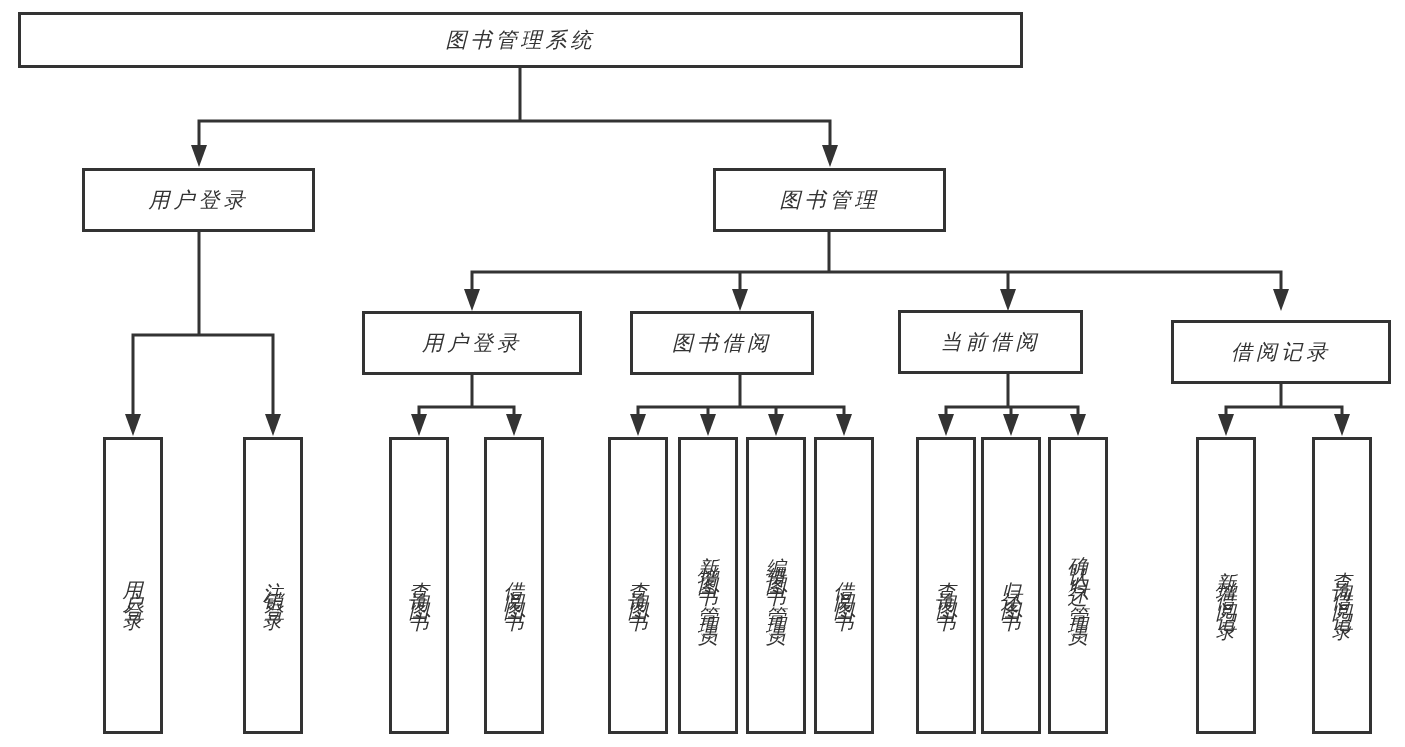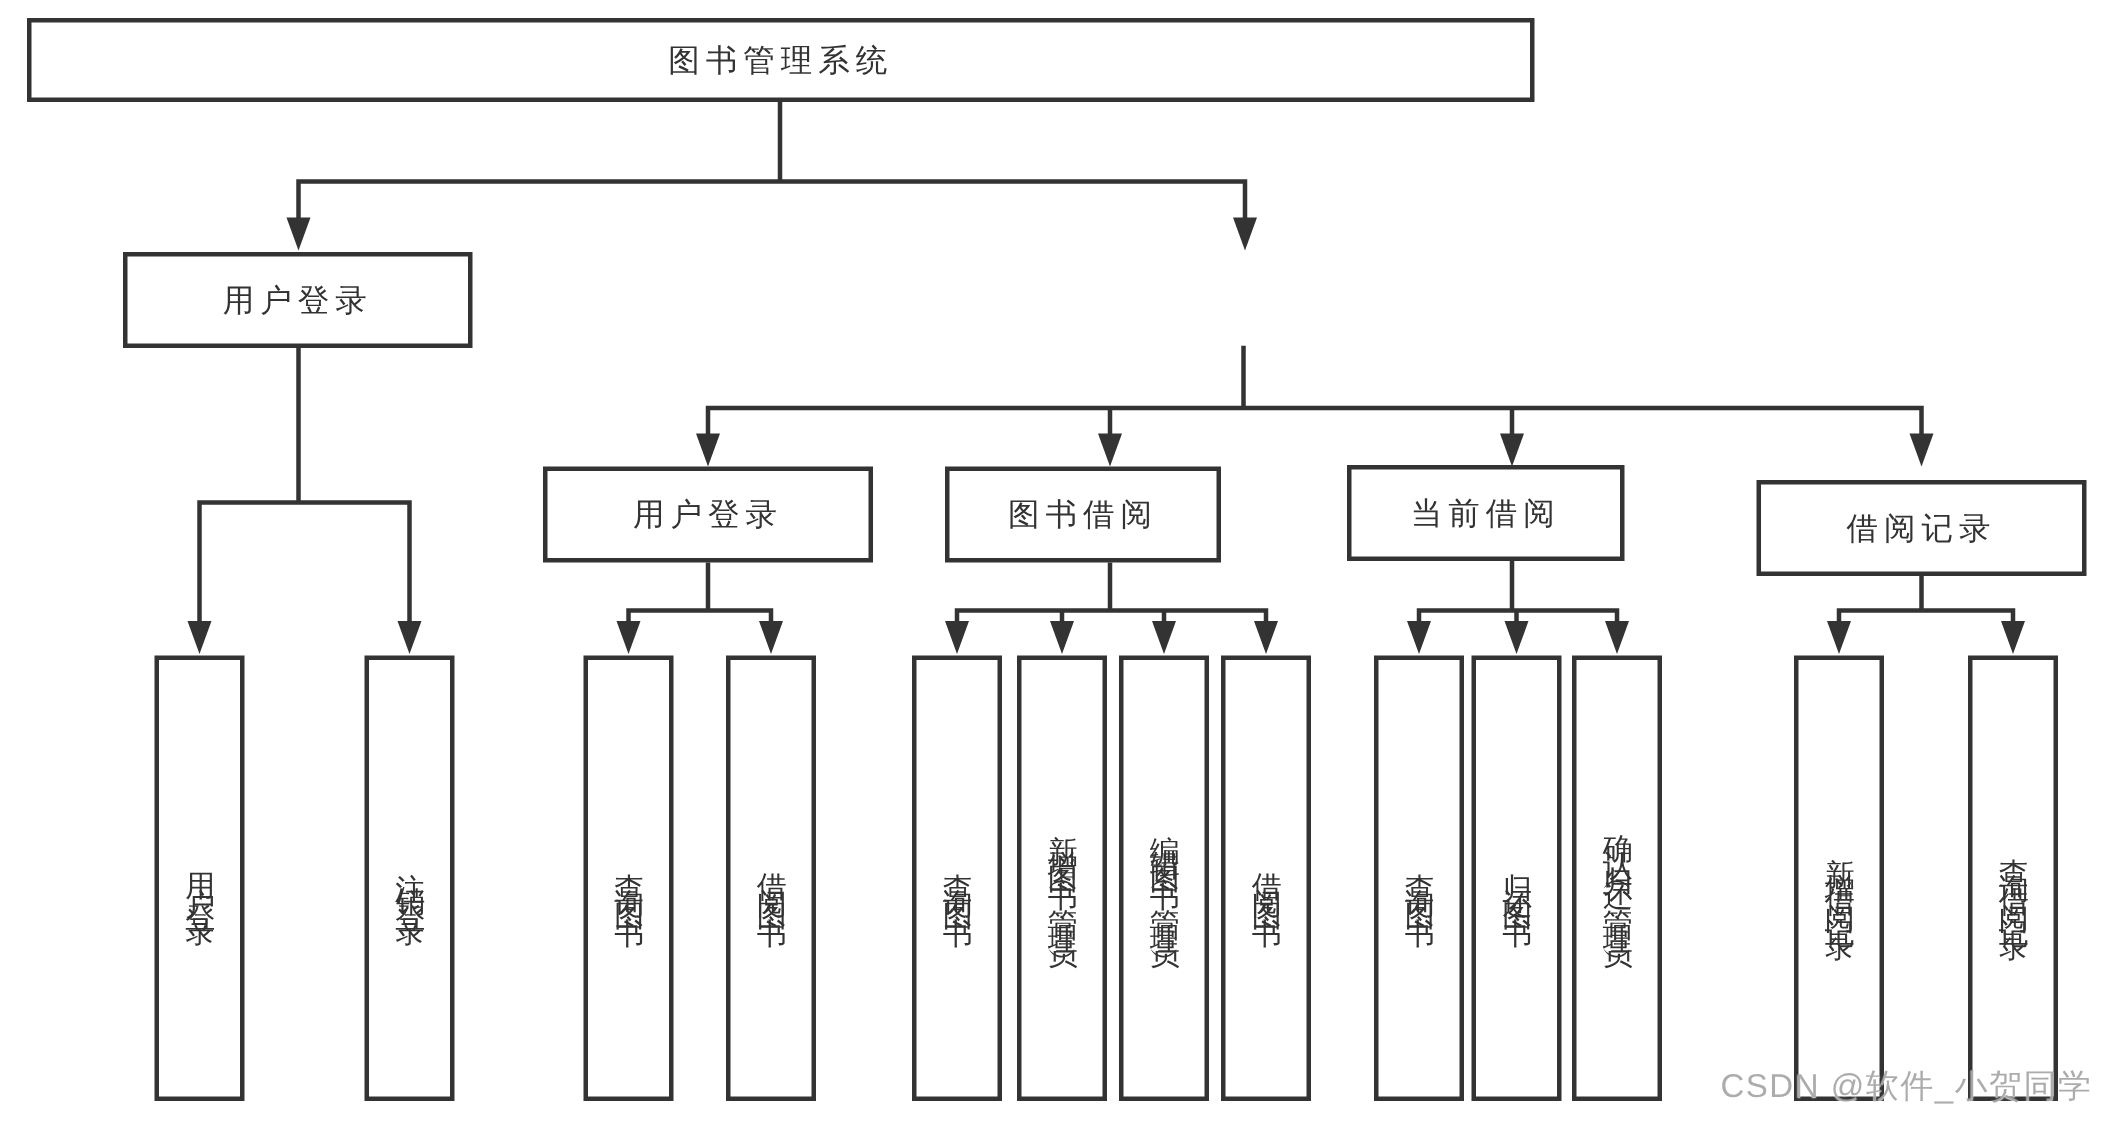--- a/index.html
+++ b/index.html
@@ -27,20 +27,21 @@
   .node {
     position: absolute;
     box-sizing: border-box;
     border: 3px solid #333333;
     background: #ffffff;
     color: #333333;
     display: flex;
     align-items: center;
     justify-content: center;
     text-align: right;
+    font-style: italic;
   }
   .node.h {
     font-size: 21px;
     letter-spacing: 4px;
     white-space: nowrap;
   }
   .node.v {
     writing-mode: vertical-rl;
     text-orientation: mixed;
     font-size: 20px;
@@ -103,20 +104,23 @@
     </g>
   </svg>
 
   <div class="node h" style="left:18px;top:12px;width:1005px;height:56px">
     <span>图书管理系统</span>
   </div>
 
   <div class="node h" style="left:82px;top:168px;width:233px;height:64px">
     <span>用户登录</span>
   </div>
+  <div class="node h" style="left:713px;top:168px;width:233px;height:64px">
+    <span>图书管理</span>
+  </div>
 
   <div class="node h" style="left:362px;top:311px;width:220px;height:64px">
     <span>用户登录</span>
   </div>
   <div class="node h" style="left:630px;top:311px;width:184px;height:64px">
     <span>图书借阅</span>
   </div>
   <div class="node h" style="left:898px;top:310px;width:185px;height:64px">
     <span>当前借阅</span>
   </div>
@@ -161,15 +165,14 @@
     <span>确认归还（管理员）</span>
   </div>
 
   <div class="node v" style="left:1196px;top:437px;width:60px;height:297px">
     <span>新增借阅记录</span>
   </div>
   <div class="node v" style="left:1312px;top:437px;width:60px;height:297px">
     <span>查询借阅记录</span>
   </div>
 
-  <div class="watermark">CSDN @软件_小贺同学</div>
 
 </div>
 
 </body></html>

